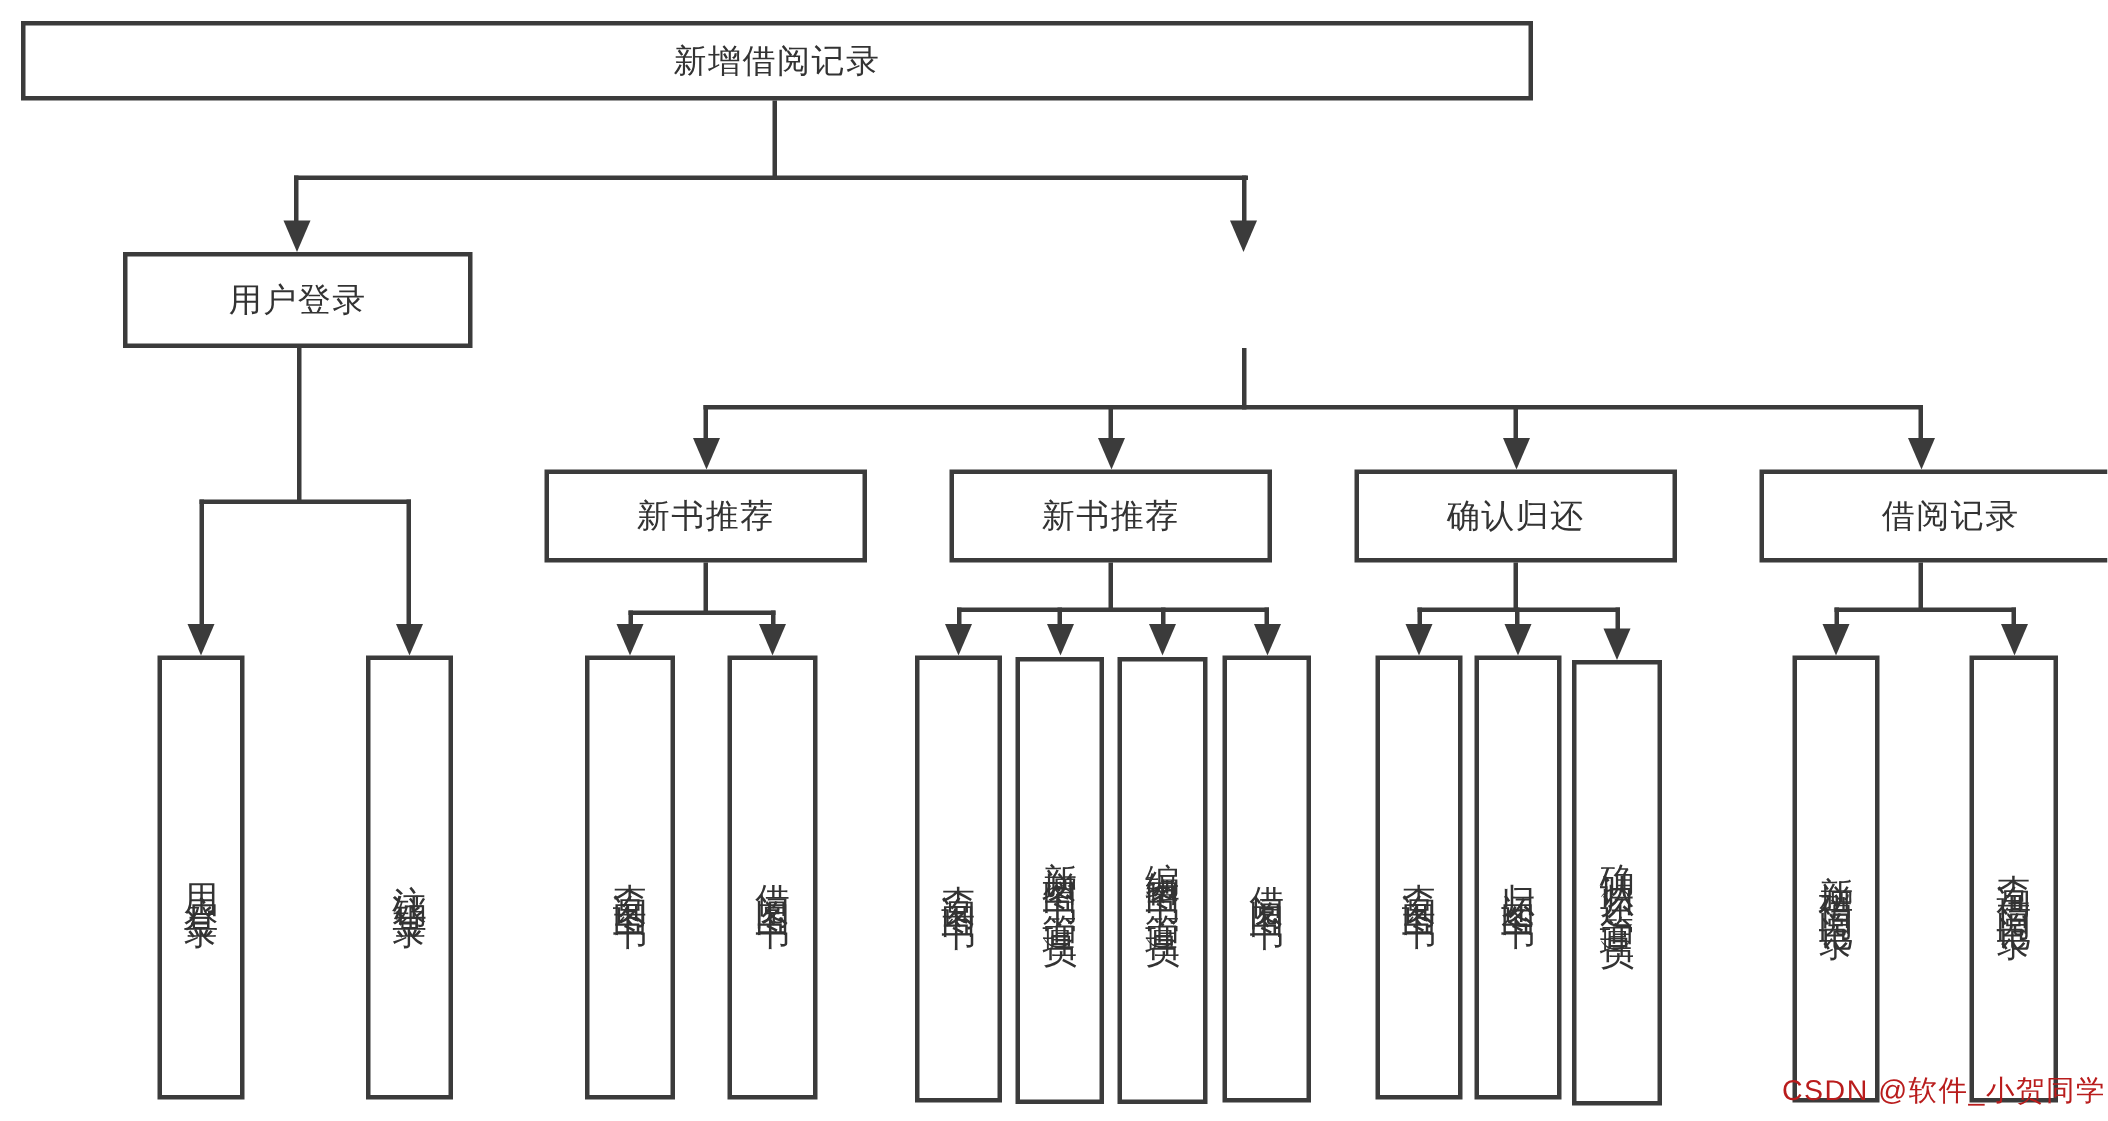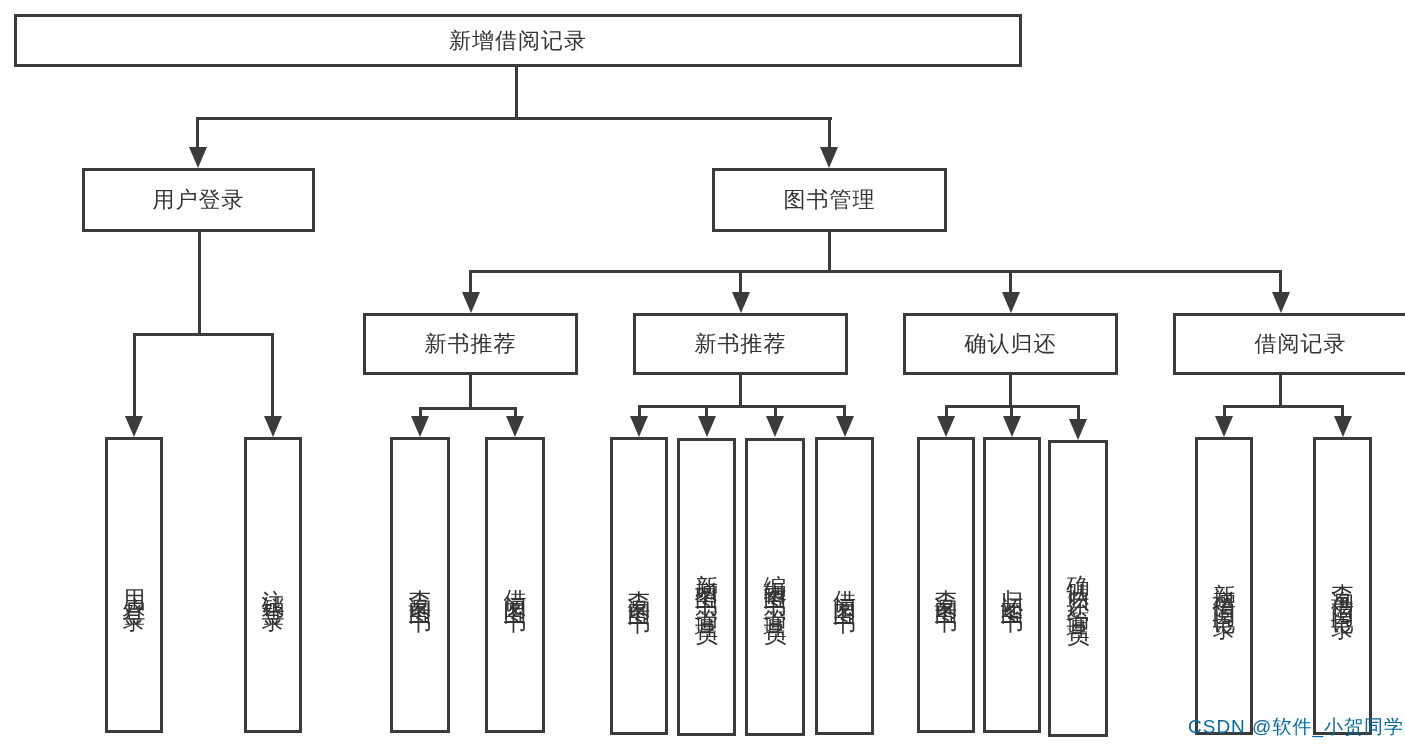--- a/index.html
+++ b/index.html
@@ -18,37 +18,34 @@
     font-size:23px;color:#333333;letter-spacing:7px;line-height:1;white-space:nowrap;
   }
   .ln{position:absolute;background:#3b3b3b;}
   .arrow{
     position:absolute;width:0;height:0;
     border-left:9px solid transparent;border-right:9px solid transparent;
     border-top:21px solid #3b3b3b;
   }
   .watermark{
     position:absolute;left:1188px;top:714px;font-size:19px;
-    color:#0369a1;letter-spacing:1px;white-space:nowrap;
+    color:#b91c1c;letter-spacing:1px;white-space:nowrap;
   }
 </style>
 </head>
 <body>
 
 <div class="canvas">
 
   <div class="box" style="left:14px;top:14px;width:1008px;height:53px">
     <span class="htext">新增借阅记录</span>
   </div>
 
   <div class="box" style="left:82px;top:168px;width:233px;height:64px">
     <span class="htext">用户登录</span>
-  </div>
-  <div class="box" style="left:712px;top:168px;width:235px;height:64px">
-    <span class="htext">图书管理</span>
   </div>
 
   <div class="box" style="left:363px;top:313px;width:215px;height:62px">
     <span class="htext">新书推荐</span>
   </div>
   <div class="box" style="left:633px;top:313px;width:215px;height:62px">
     <span class="htext">新书推荐</span>
   </div>
   <div class="box" style="left:903px;top:313px;width:215px;height:62px">
     <span class="htext">确认归还</span>

